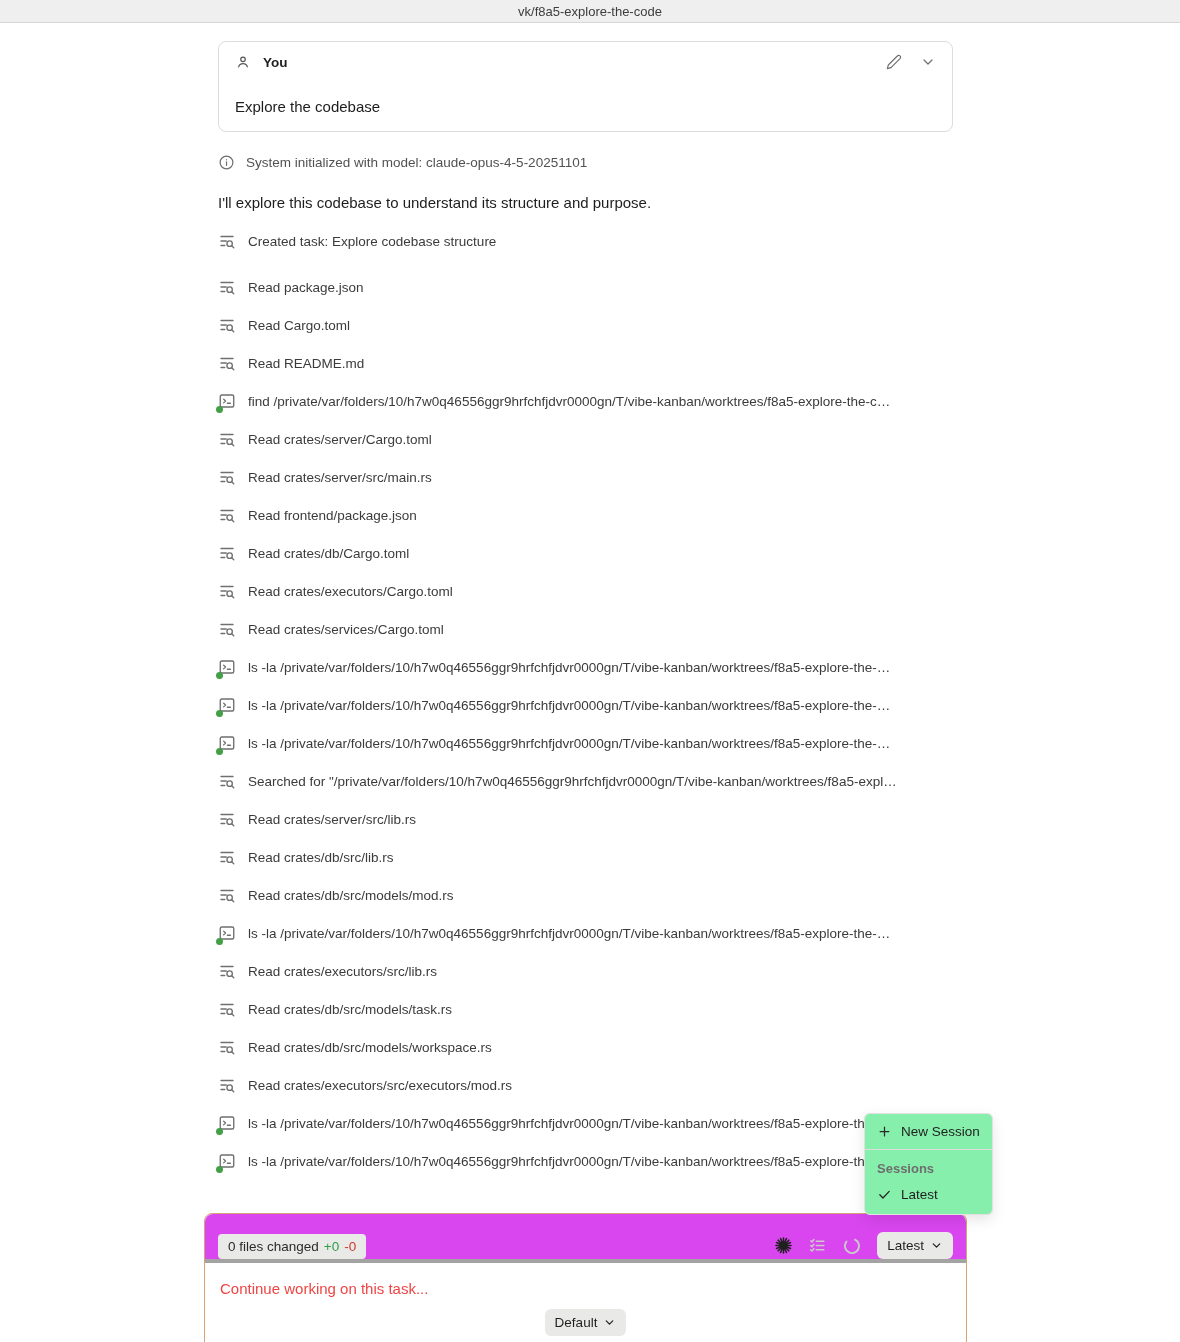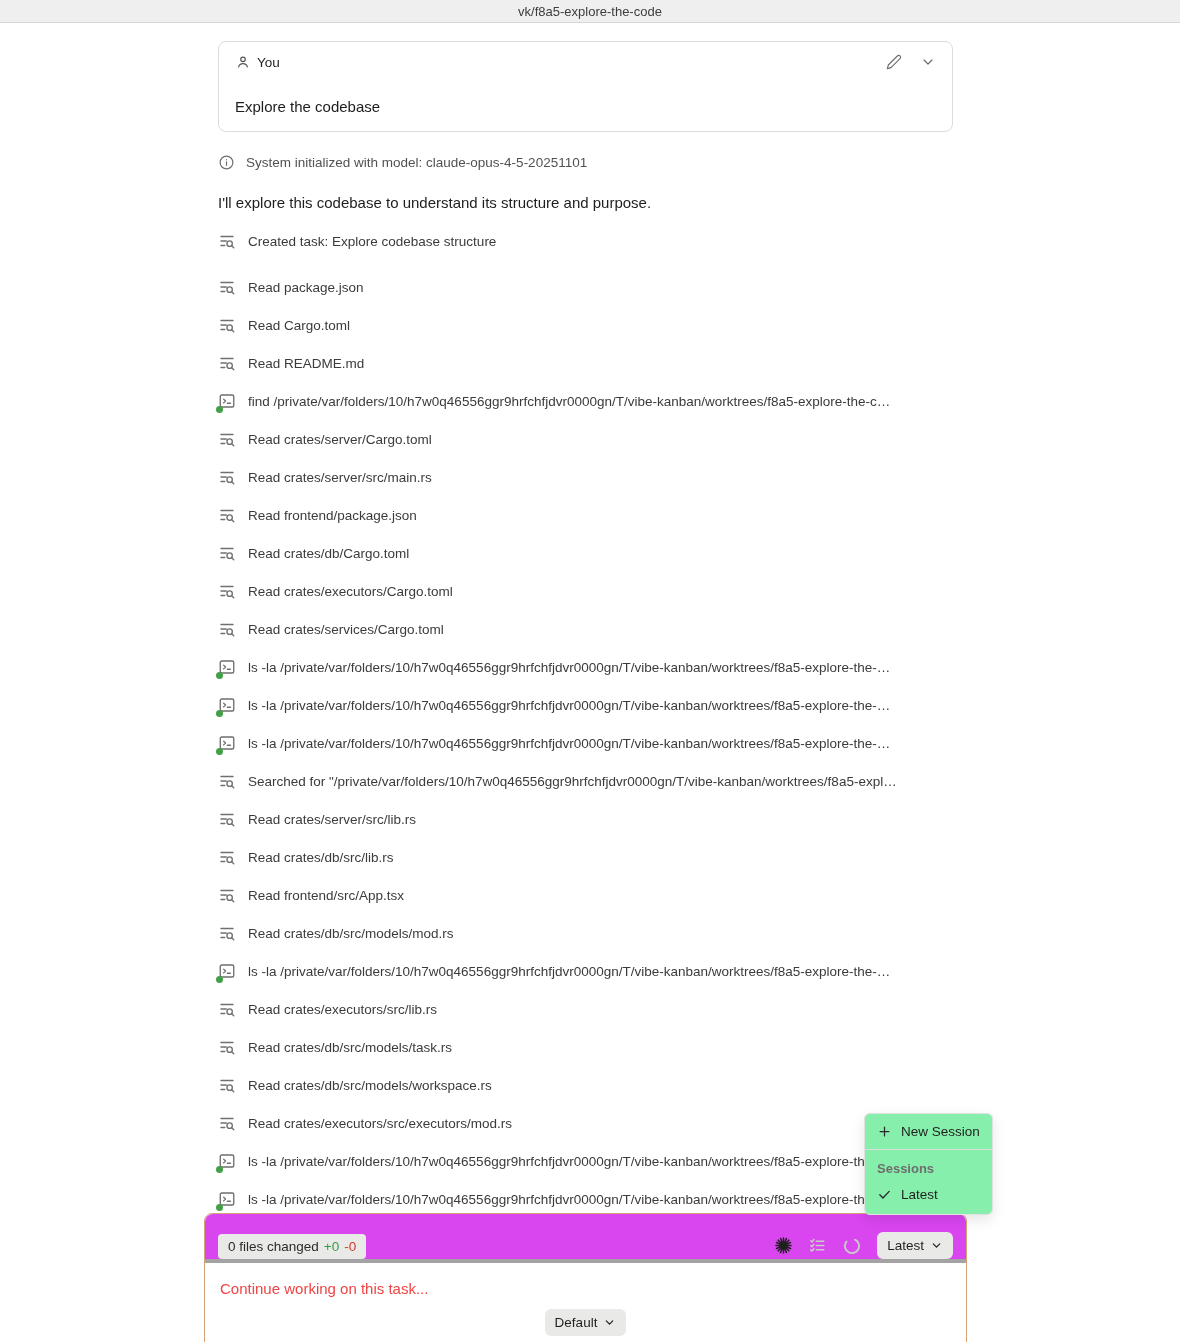--- a/index.html
+++ b/index.html
@@ -18,21 +18,21 @@
     font-size:13px;color:#3d3d3d;
   }
 
   
   .column{margin-left:204px;width:763px;position:relative;}
 
   .user-card{
     margin:18px 14px 0;border:1px solid #dcdcdc;border-radius:8px;
     padding:12px 16px 16px;background:#fff;box-sizing:border-box;
   }
-  .user-card-head{display:flex;align-items:center;gap:6px;color:#555;}
+  .user-card-head{display:flex;align-items:center;gap:12px;color:#555;font-weight:bold;}
   .user-card-author{font-size:13.5px;color:#1f1f1f;}
   .user-card-actions{margin-left:auto;display:flex;align-items:center;gap:18px;color:#6e6e6e;}
   .user-card-body{margin-top:28px;font-size:15px;color:#1d1d1d;}
 
   .system-row{
     margin:22px 14px 0;display:flex;align-items:center;gap:11px;
     font-size:13.5px;color:#525252;
   }
   .system-row .ico{color:#6f6f6f;flex:none;}
 
@@ -323,31 +323,20 @@
       <div class="timeline-row icon-list-search">
     <span class="row-icon">
       <svg class="ti-list" width="18" height="18" viewBox="0 0 24 24" fill="none" stroke="currentColor" stroke-width="1.8" stroke-linecap="round" stroke-linejoin="round">
         <path d="M4 6h16M4 12h7M4 18h5"></path>
         <circle cx="15.5" cy="15.5" r="3.6"></circle>
         <path d="M18.3 18.3L21 21"></path>
       </svg>
 
     </span>
     <span class="row-label">Read crates/db/src/lib.rs</span>
-  </div>
-      <div class="timeline-row icon-list-search">
-    <span class="row-icon">
-      <svg class="ti-list" width="18" height="18" viewBox="0 0 24 24" fill="none" stroke="currentColor" stroke-width="1.8" stroke-linecap="round" stroke-linejoin="round">
-        <path d="M4 6h16M4 12h7M4 18h5"></path>
-        <circle cx="15.5" cy="15.5" r="3.6"></circle>
-        <path d="M18.3 18.3L21 21"></path>
-      </svg>
-
-    </span>
-    <span class="row-label">Read frontend/src/App.tsx</span>
   </div>
       <div class="timeline-row icon-list-search">
     <span class="row-icon">
       <svg class="ti-list" width="18" height="18" viewBox="0 0 24 24" fill="none" stroke="currentColor" stroke-width="1.8" stroke-linecap="round" stroke-linejoin="round">
         <path d="M4 6h16M4 12h7M4 18h5"></path>
         <circle cx="15.5" cy="15.5" r="3.6"></circle>
         <path d="M18.3 18.3L21 21"></path>
       </svg>
 
     </span>

